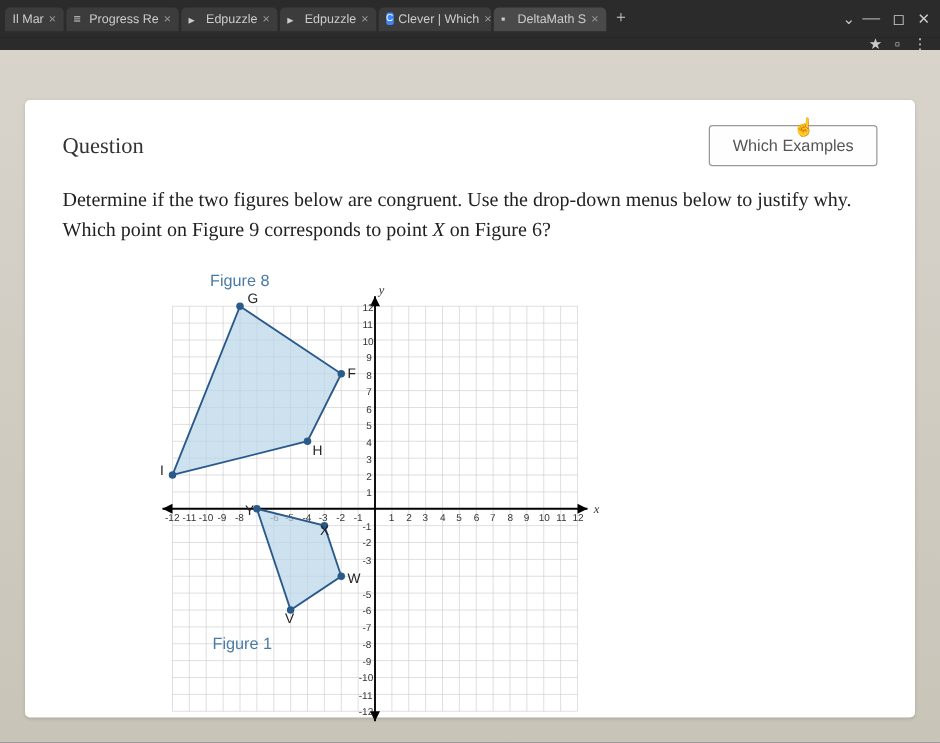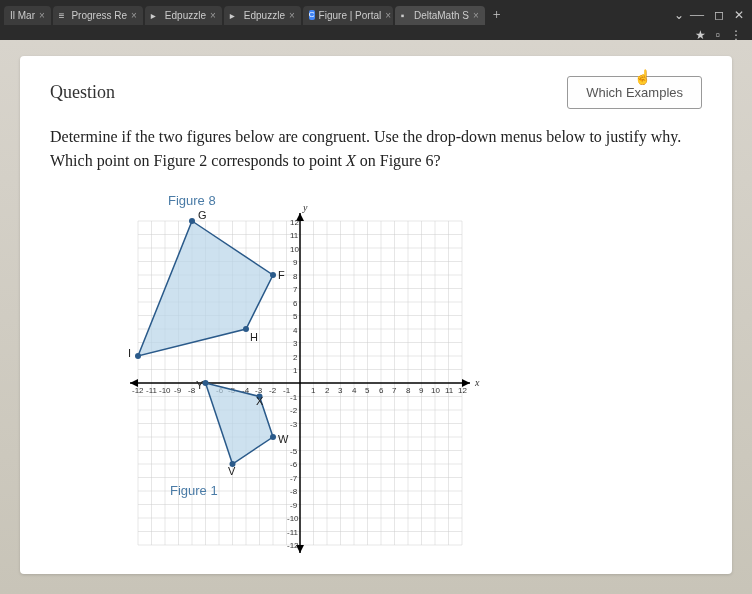--- a/index.html
+++ b/index.html
@@ -41,21 +41,21 @@
       display: flex;
       justify-content: flex-end;
       align-items: center;
       padding: 0 10px;
       gap: 10px;
       color: #ccc;
       font-size: 12px;
     }
     .monitor-frame {
       background: linear-gradient(180deg, #d8d4cc 0%, #c8c4b8 100%);
-      padding: 16px 20px 20px 20px;
+      padding: 40px 20px 20px 20px;
       height: 554px;
       position: relative;
     }
     .content-card {
       background: #fff;
       border-radius: 4px;
       padding: 20px 30px;
       box-shadow: 0 1px 3px rgba(0,0,0,0.15);
       height: 100%;
       position: relative;
@@ -136,21 +136,21 @@
     <span>Edpuzzle</span>
     <span class="tab-close">×</span>
   </div>
   <div class="tab">
     <span class="tab-icon">▸</span>
     <span>Edpuzzle</span>
     <span class="tab-close">×</span>
   </div>
   <div class="tab">
     <span class="tab-icon" style="background:#4285f4;color:#fff;text-align:center;font-size:8px;border-radius:2px">C</span>
-    <span>Figure | Portal</span>
+    <span>Clever | Which</span>
     <span class="tab-close">×</span>
   </div>
   <div class="tab active">
     <span class="tab-icon">▪</span>
     <span>DeltaMath S</span>
     <span class="tab-close">×</span>
   </div>
   <span style="color:#ccc;font-size:14px;padding:0 6px">+</span>
   <span style="flex:1"></span>
   <span style="color:#ccc;font-size:12px">⌄</span>
@@ -167,21 +167,21 @@
 <div class="monitor-frame">
   <div class="content-card">
     <div class="header-row">
       <div class="question-label">Question</div>
       <button class="show-examples-btn">
         <span class="cursor-icon">☝</span>
         <span>Which Examples</span>
       </button>
     </div>
     <p class="question-text">
-      <span>Determine if the two figures below are congruent. Use the drop-down menus below to justify why. Which point on Figure 2 corresponds to point </span><span class="var">X</span><span> on Figure 6?</span>
+      <span>Determine if the two figures below are congruent. Use the drop-down menus below to justify why. Which point on Figure 9 corresponds to point </span><span class="var">X</span><span> on Figure 6?</span>
     </p>
 
     <div class="graph-container">
       <svg width="380" height="380" viewBox="0 0 380 380">
 
         <g stroke="#ccc" stroke-width="0.5">
           <line x1="28" y1="28" x2="28" y2="352"></line>
             <line x1="41.5" y1="28" x2="41.5" y2="352"></line>
             <line x1="55" y1="28" x2="55" y2="352"></line>
             <line x1="68.5" y1="28" x2="68.5" y2="352"></line>

